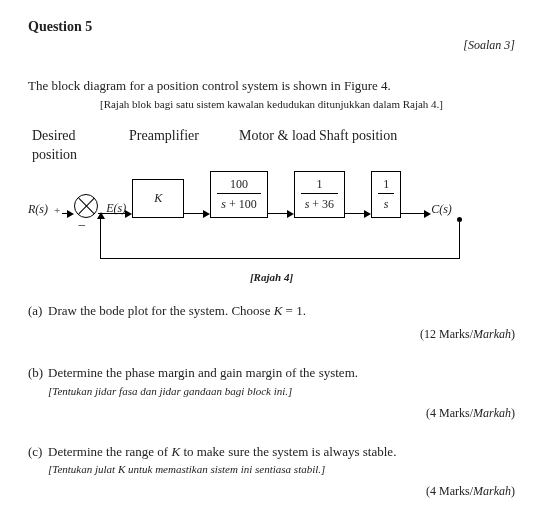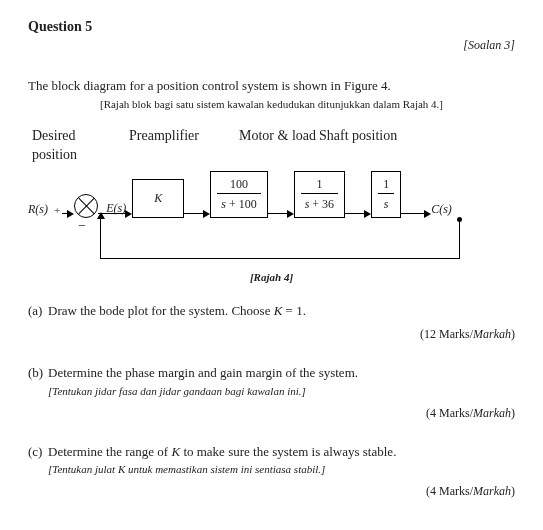--- a/index.html
+++ b/index.html
@@ -250,21 +250,21 @@
     <span class="part-letter">(a)</span>
     <span>Draw the bode plot for the system. Choose <span class="ital">K</span> = 1.</span>
     <div class="marks">
       <span>(12 Marks/</span><span class="ital">Markah</span><span>)</span>
     </div>
   </div>
 
   <div class="part">
     <span class="part-letter">(b)</span>
     <span>Determine the phase margin and gain margin of the system.</span>
-    <div class="part-sub">[Tentukan jidar fasa dan jidar gandaan bagi kawalan ini.]</div>
+    <div class="part-sub">[Tentukan jidar fasa dan jidar gandaan bagi block ini.]</div>
     <div class="marks">
       <span>(4 Marks/</span><span class="ital">Markah</span><span>)</span>
     </div>
   </div>
 
   <div class="part" style="margin-bottom:0;">
     <span class="part-letter">(c)</span>
     <span>Determine the range of <span class="ital">K</span> to make sure the system is always stable.</span>
     <div class="part-sub">[Tentukan julat K untuk memastikan sistem ini sentiasa stabil.]</div>
     <div class="marks">

